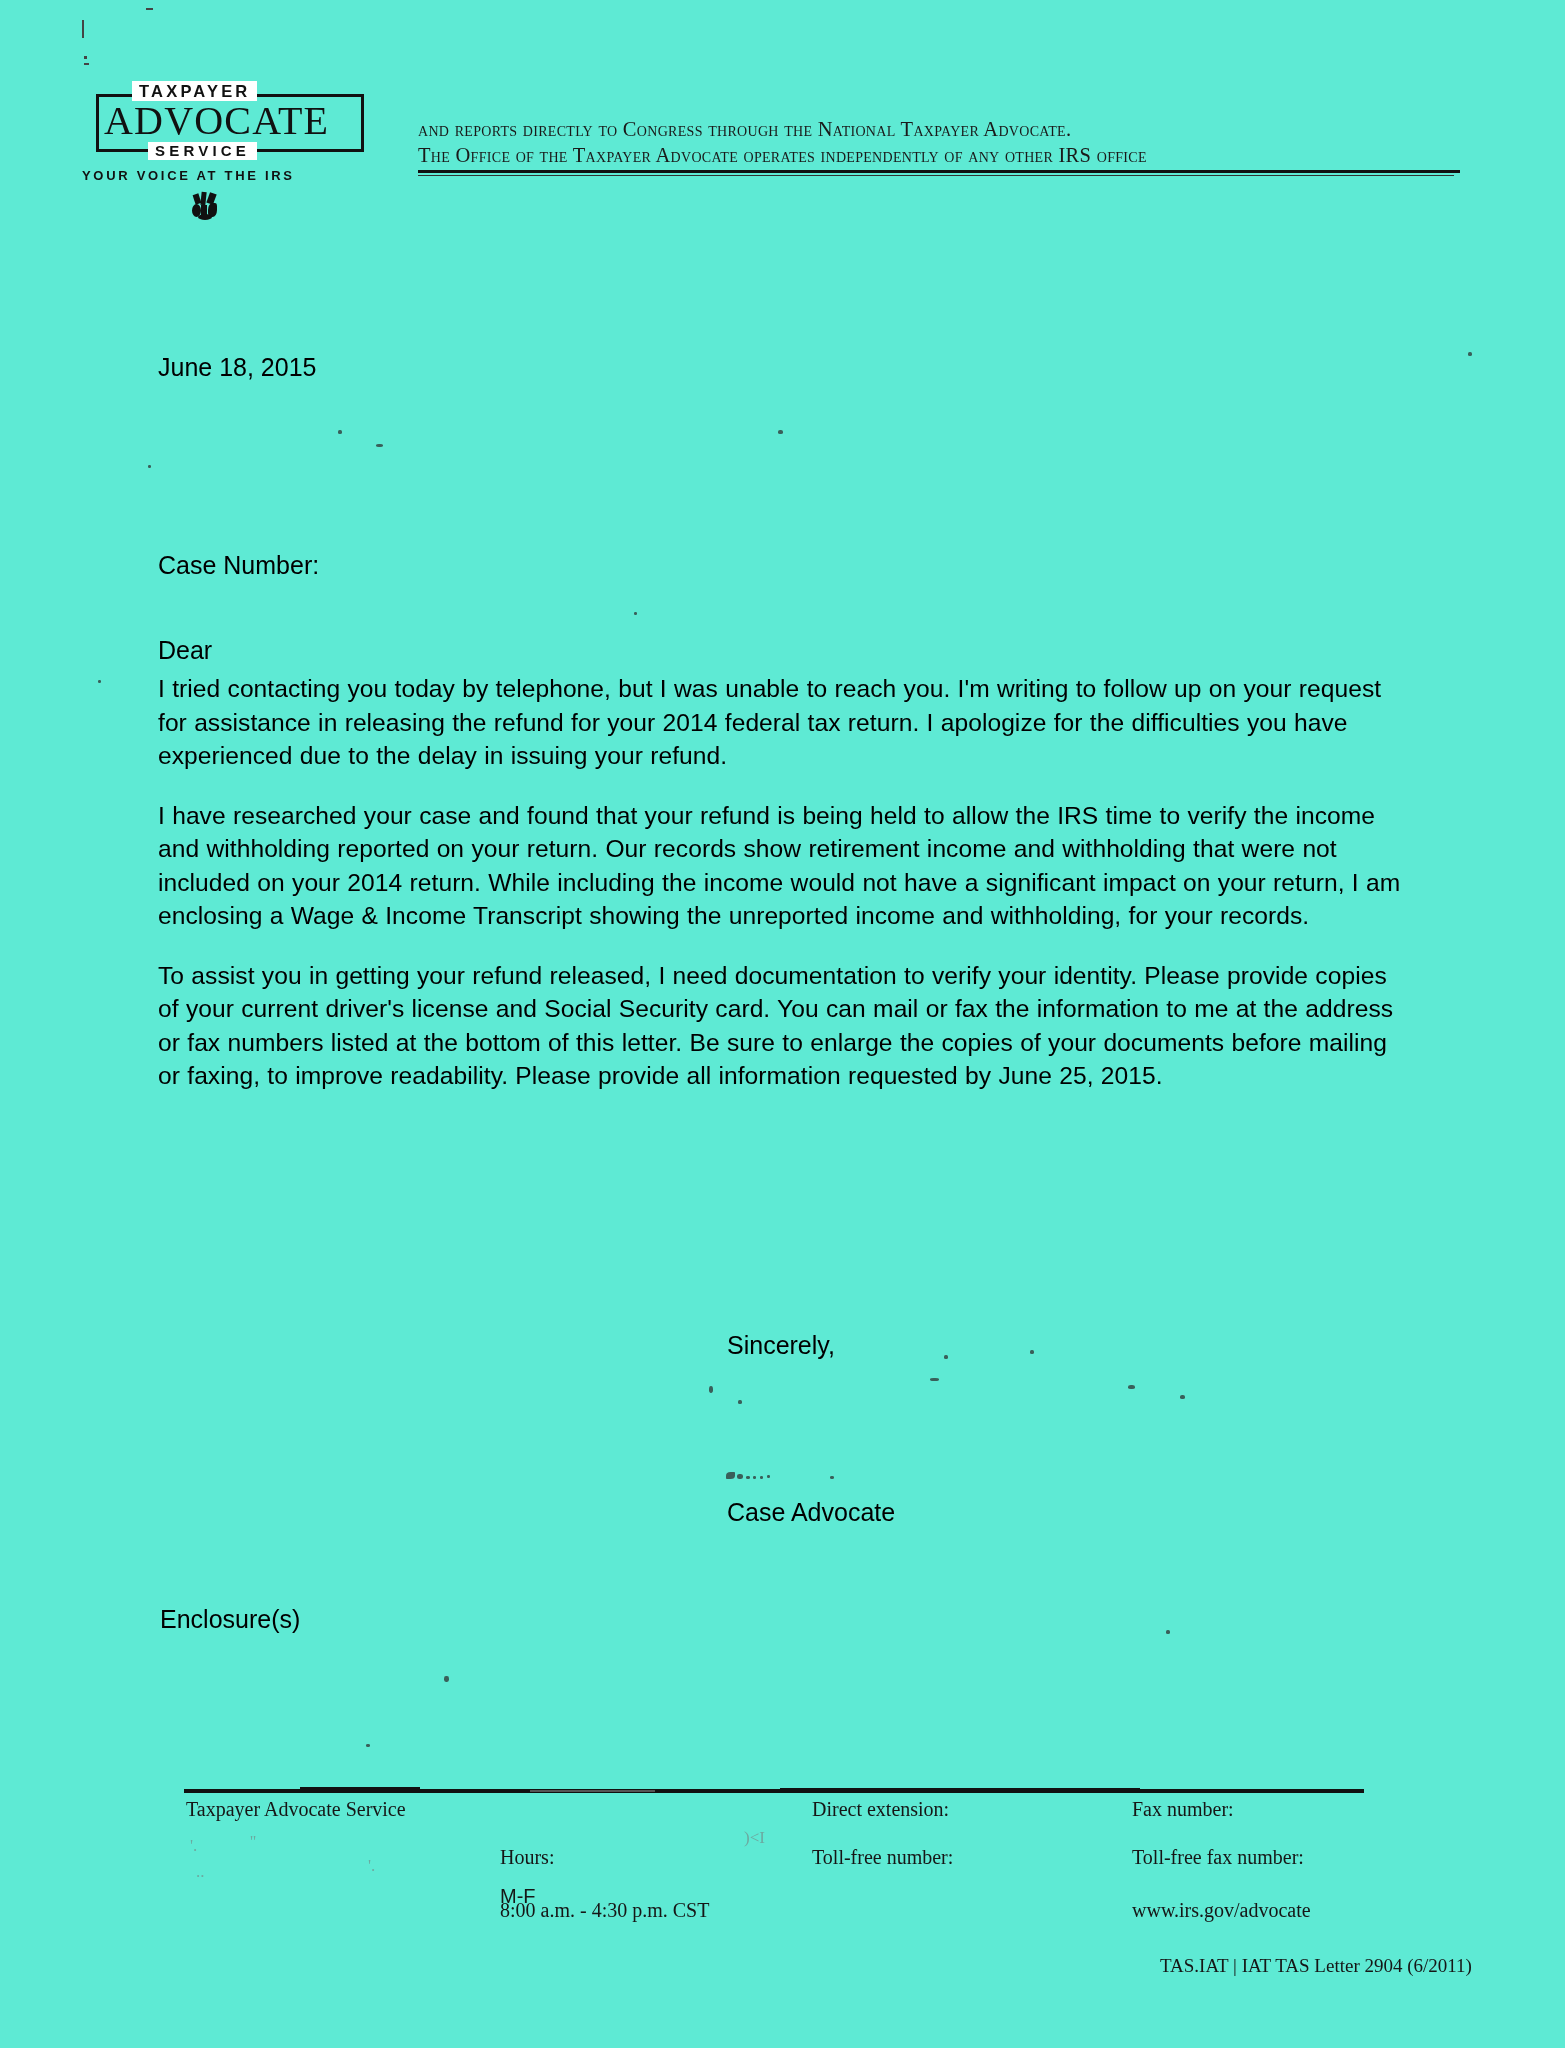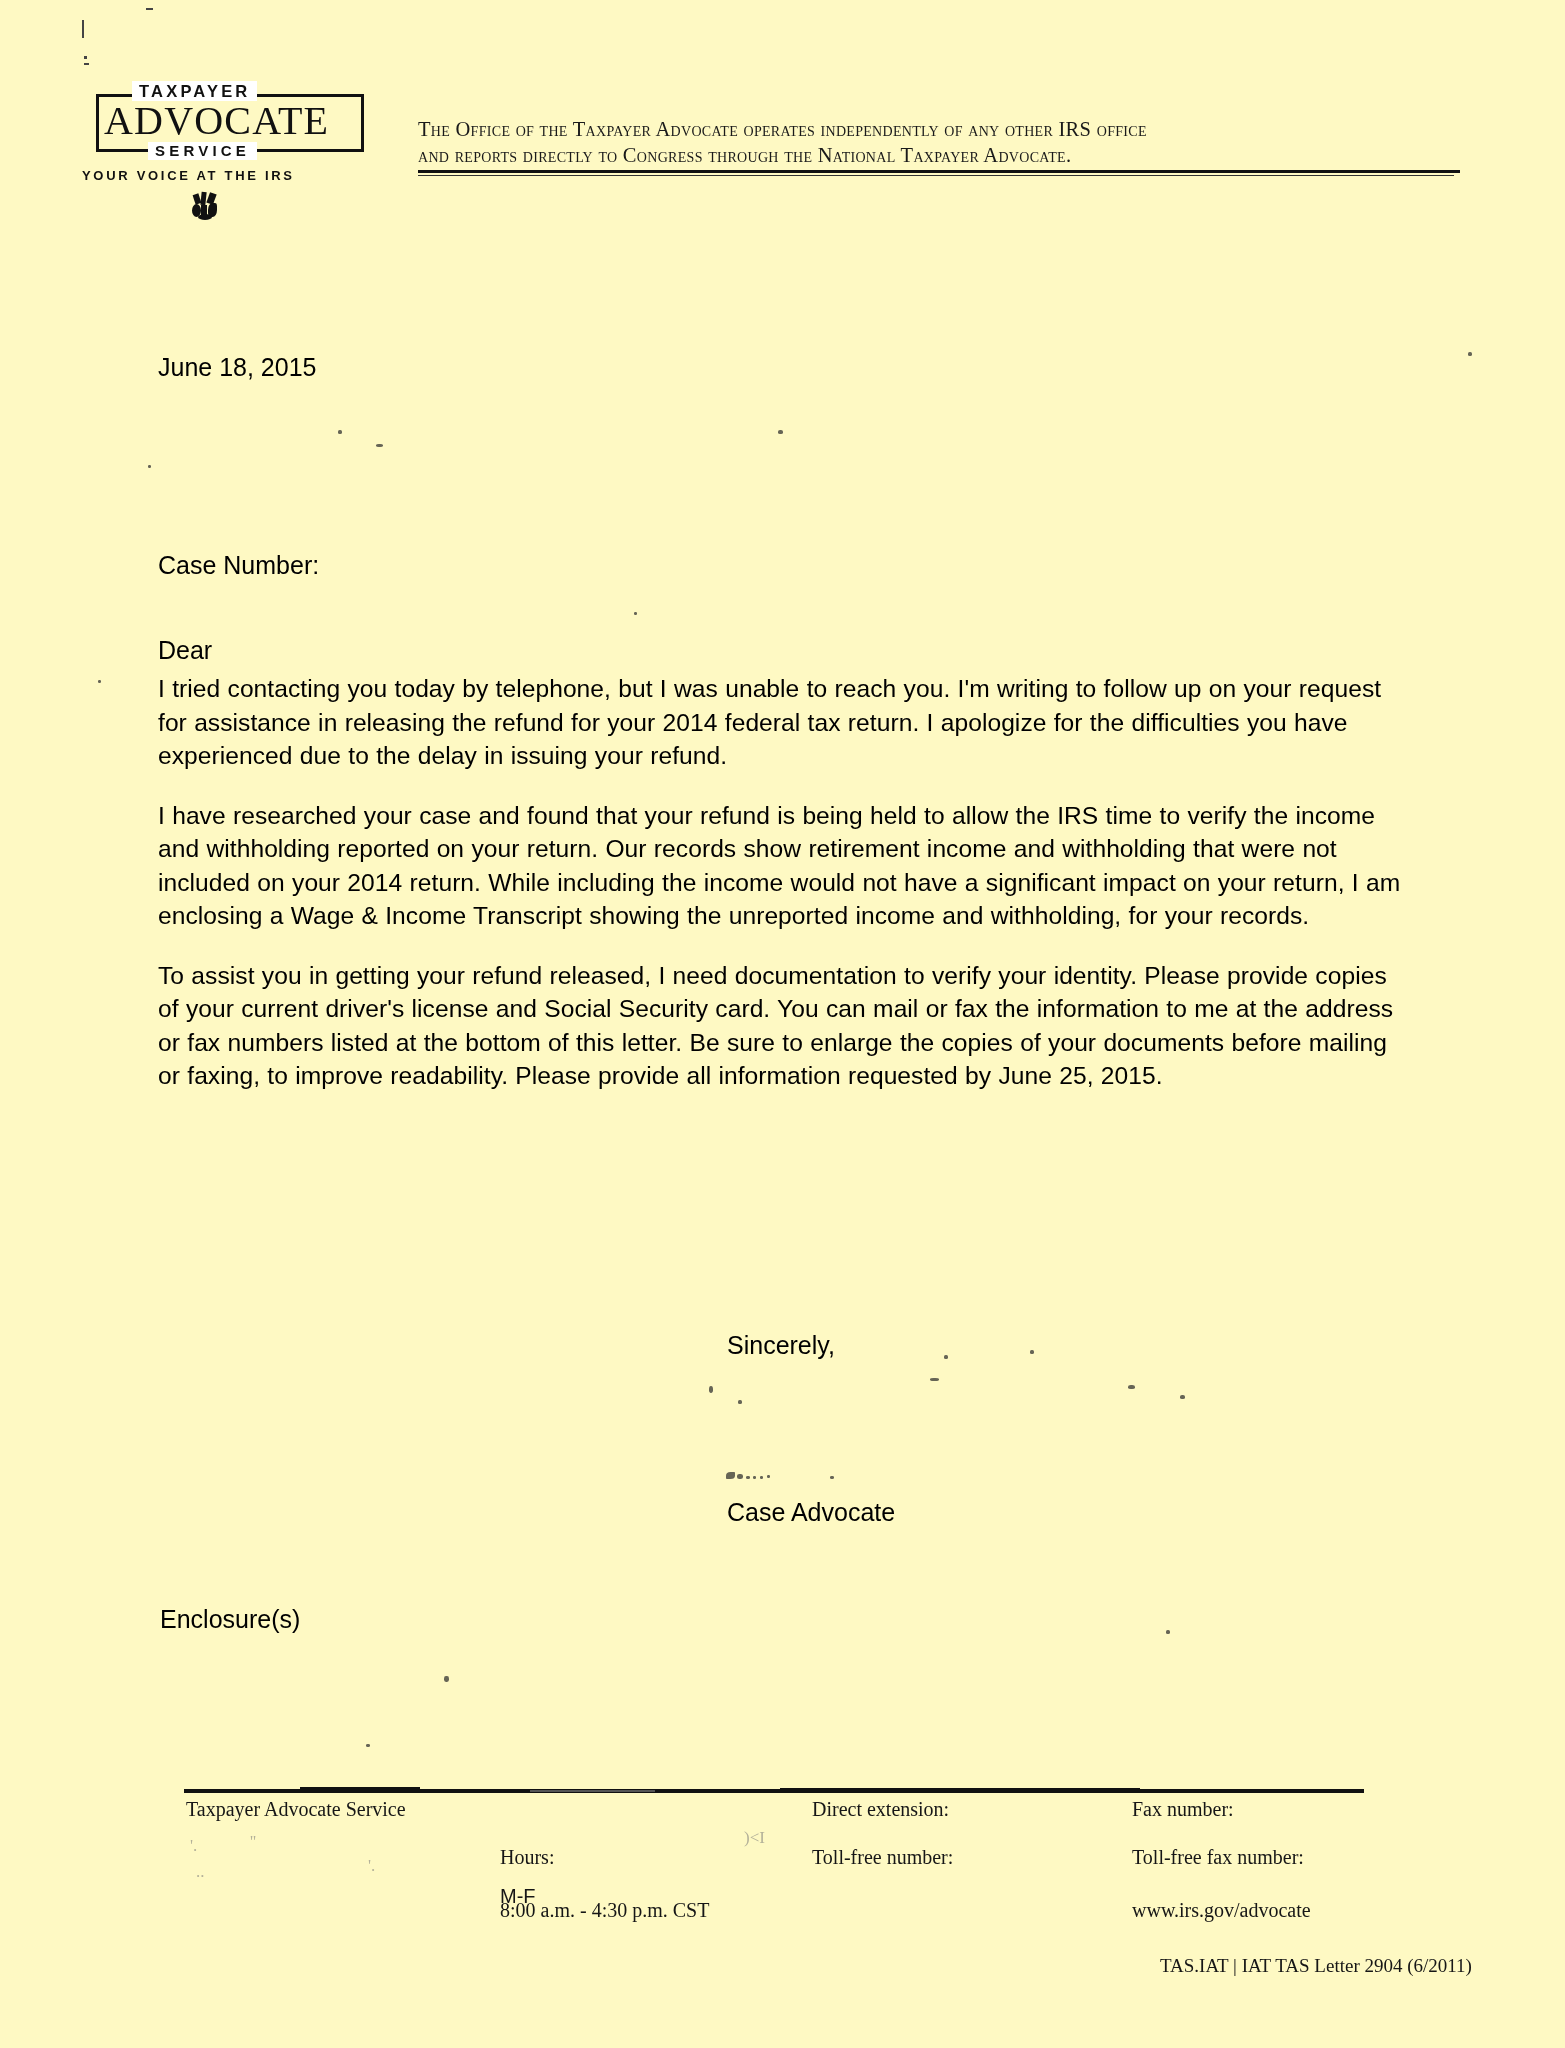--- a/index.html
+++ b/index.html
@@ -9,21 +9,21 @@
     background: #ffffff;
   }
   body {
     font-family: "Liberation Sans", sans-serif;
     color: #000;
   }
   .page {
     position: relative;
     width: 1565px;
     height: 2048px;
-    background: #fef9c3;
+    background: #5eead4;
     overflow: hidden;
     box-sizing: border-box;
   }
 
   
   .speck {
     position: absolute;
     background: #2b2b2b;
     border-radius: 40%;
     opacity: .72;
@@ -294,22 +294,22 @@
         <div class="blob" style="left:11px; top:0px;  width:5px;  height:13px; transform:rotate(6deg);"></div>
         <div class="blob" style="left:18px; top:1px;  width:7px;  height:11px; transform:rotate(20deg);"></div>
         <div class="blob" style="left:2px;  top:12px; width:9px;  height:13px; border-radius:50%;"></div>
         <div class="blob" style="left:11px; top:13px; width:6px;  height:12px;"></div>
         <div class="blob" style="left:18px; top:11px; width:9px;  height:14px; border-radius:50% 20% 50% 30%;"></div>
         <div class="blob" style="left:8px;  top:22px; width:14px; height:6px; border-radius:50%;"></div>
       </div>
     </div>
 
     <div class="tagline-block">
+      <div class="tagline-line">and reports directly to Congress through the National Taxpayer Advocate.</div>
       <div class="tagline-line">The Office of the Taxpayer Advocate operates independently of any other IRS office</div>
-      <div class="tagline-line">and reports directly to Congress through the National Taxpayer Advocate.</div>
     </div>
     <div class="tagline-rule"></div>
     <div class="tagline-rule thin"></div>
   </div>
 
   <div class="date">June 18, 2015</div>
 
   <div class="speck" style="left:338px; top:430px; width:4px; height:4px;"></div>
   <div class="speck" style="left:376px; top:444px; width:7px; height:3px;"></div>
   <div class="speck" style="left:778px; top:430px; width:5px; height:4px;"></div>

